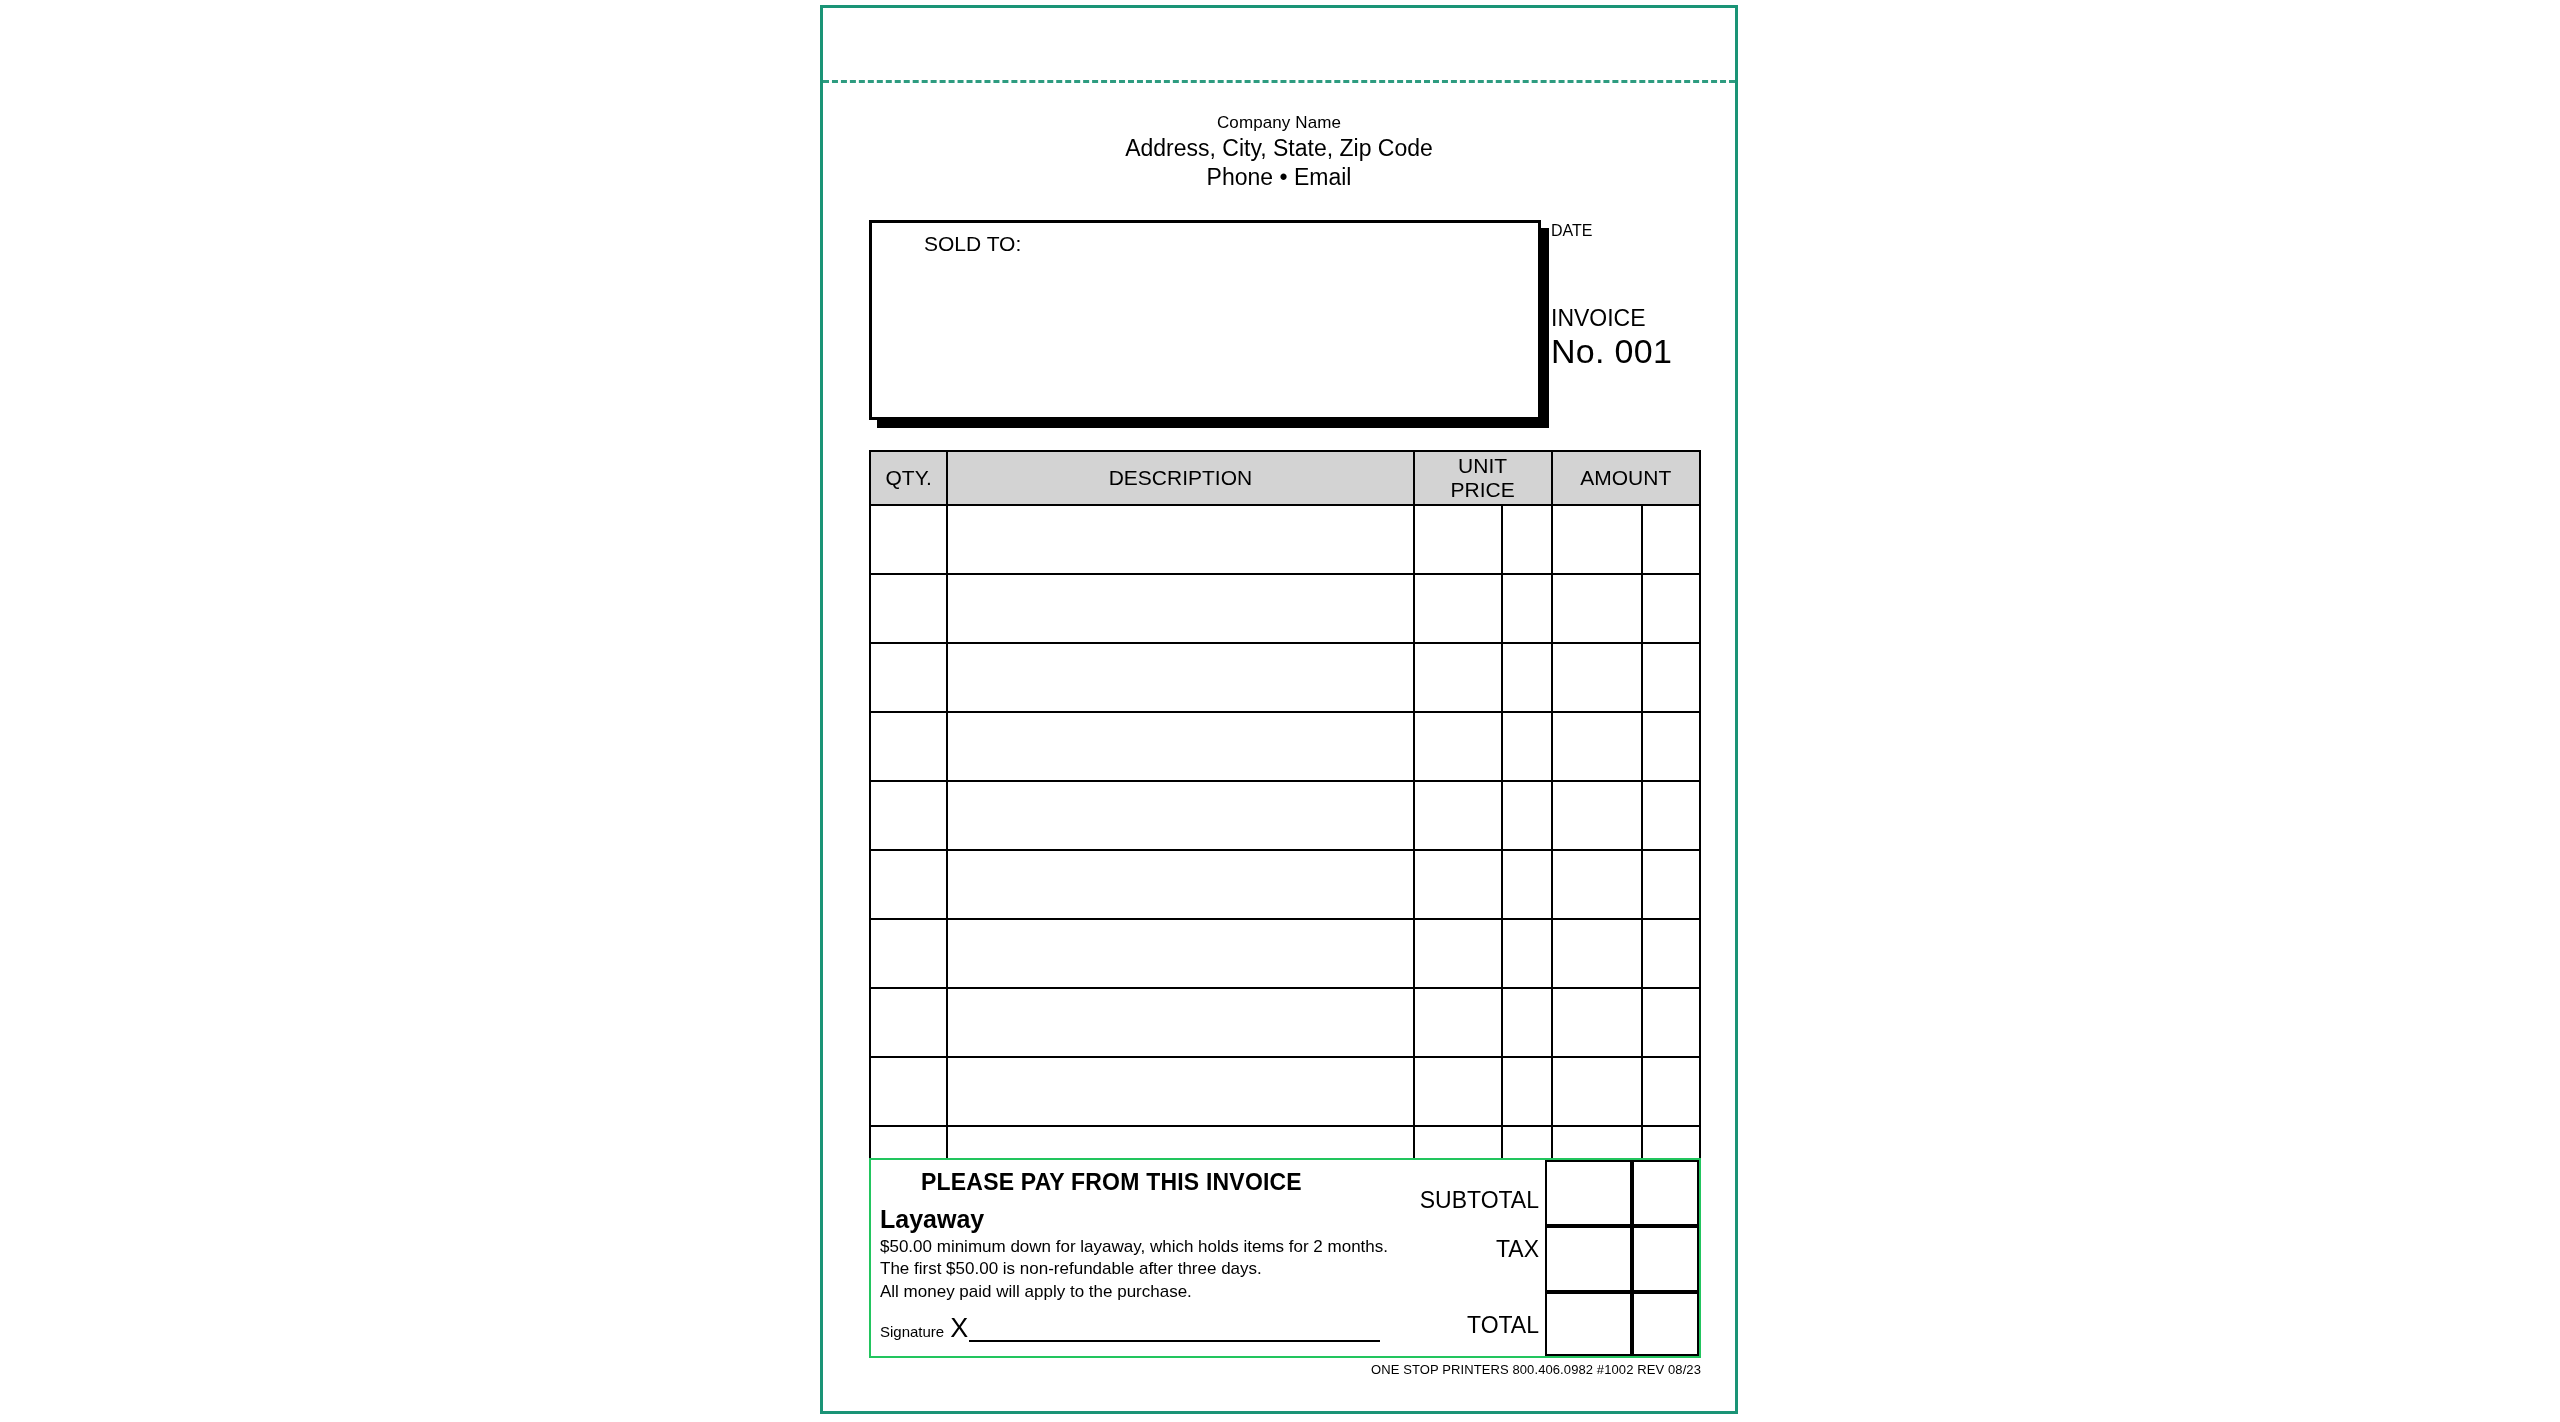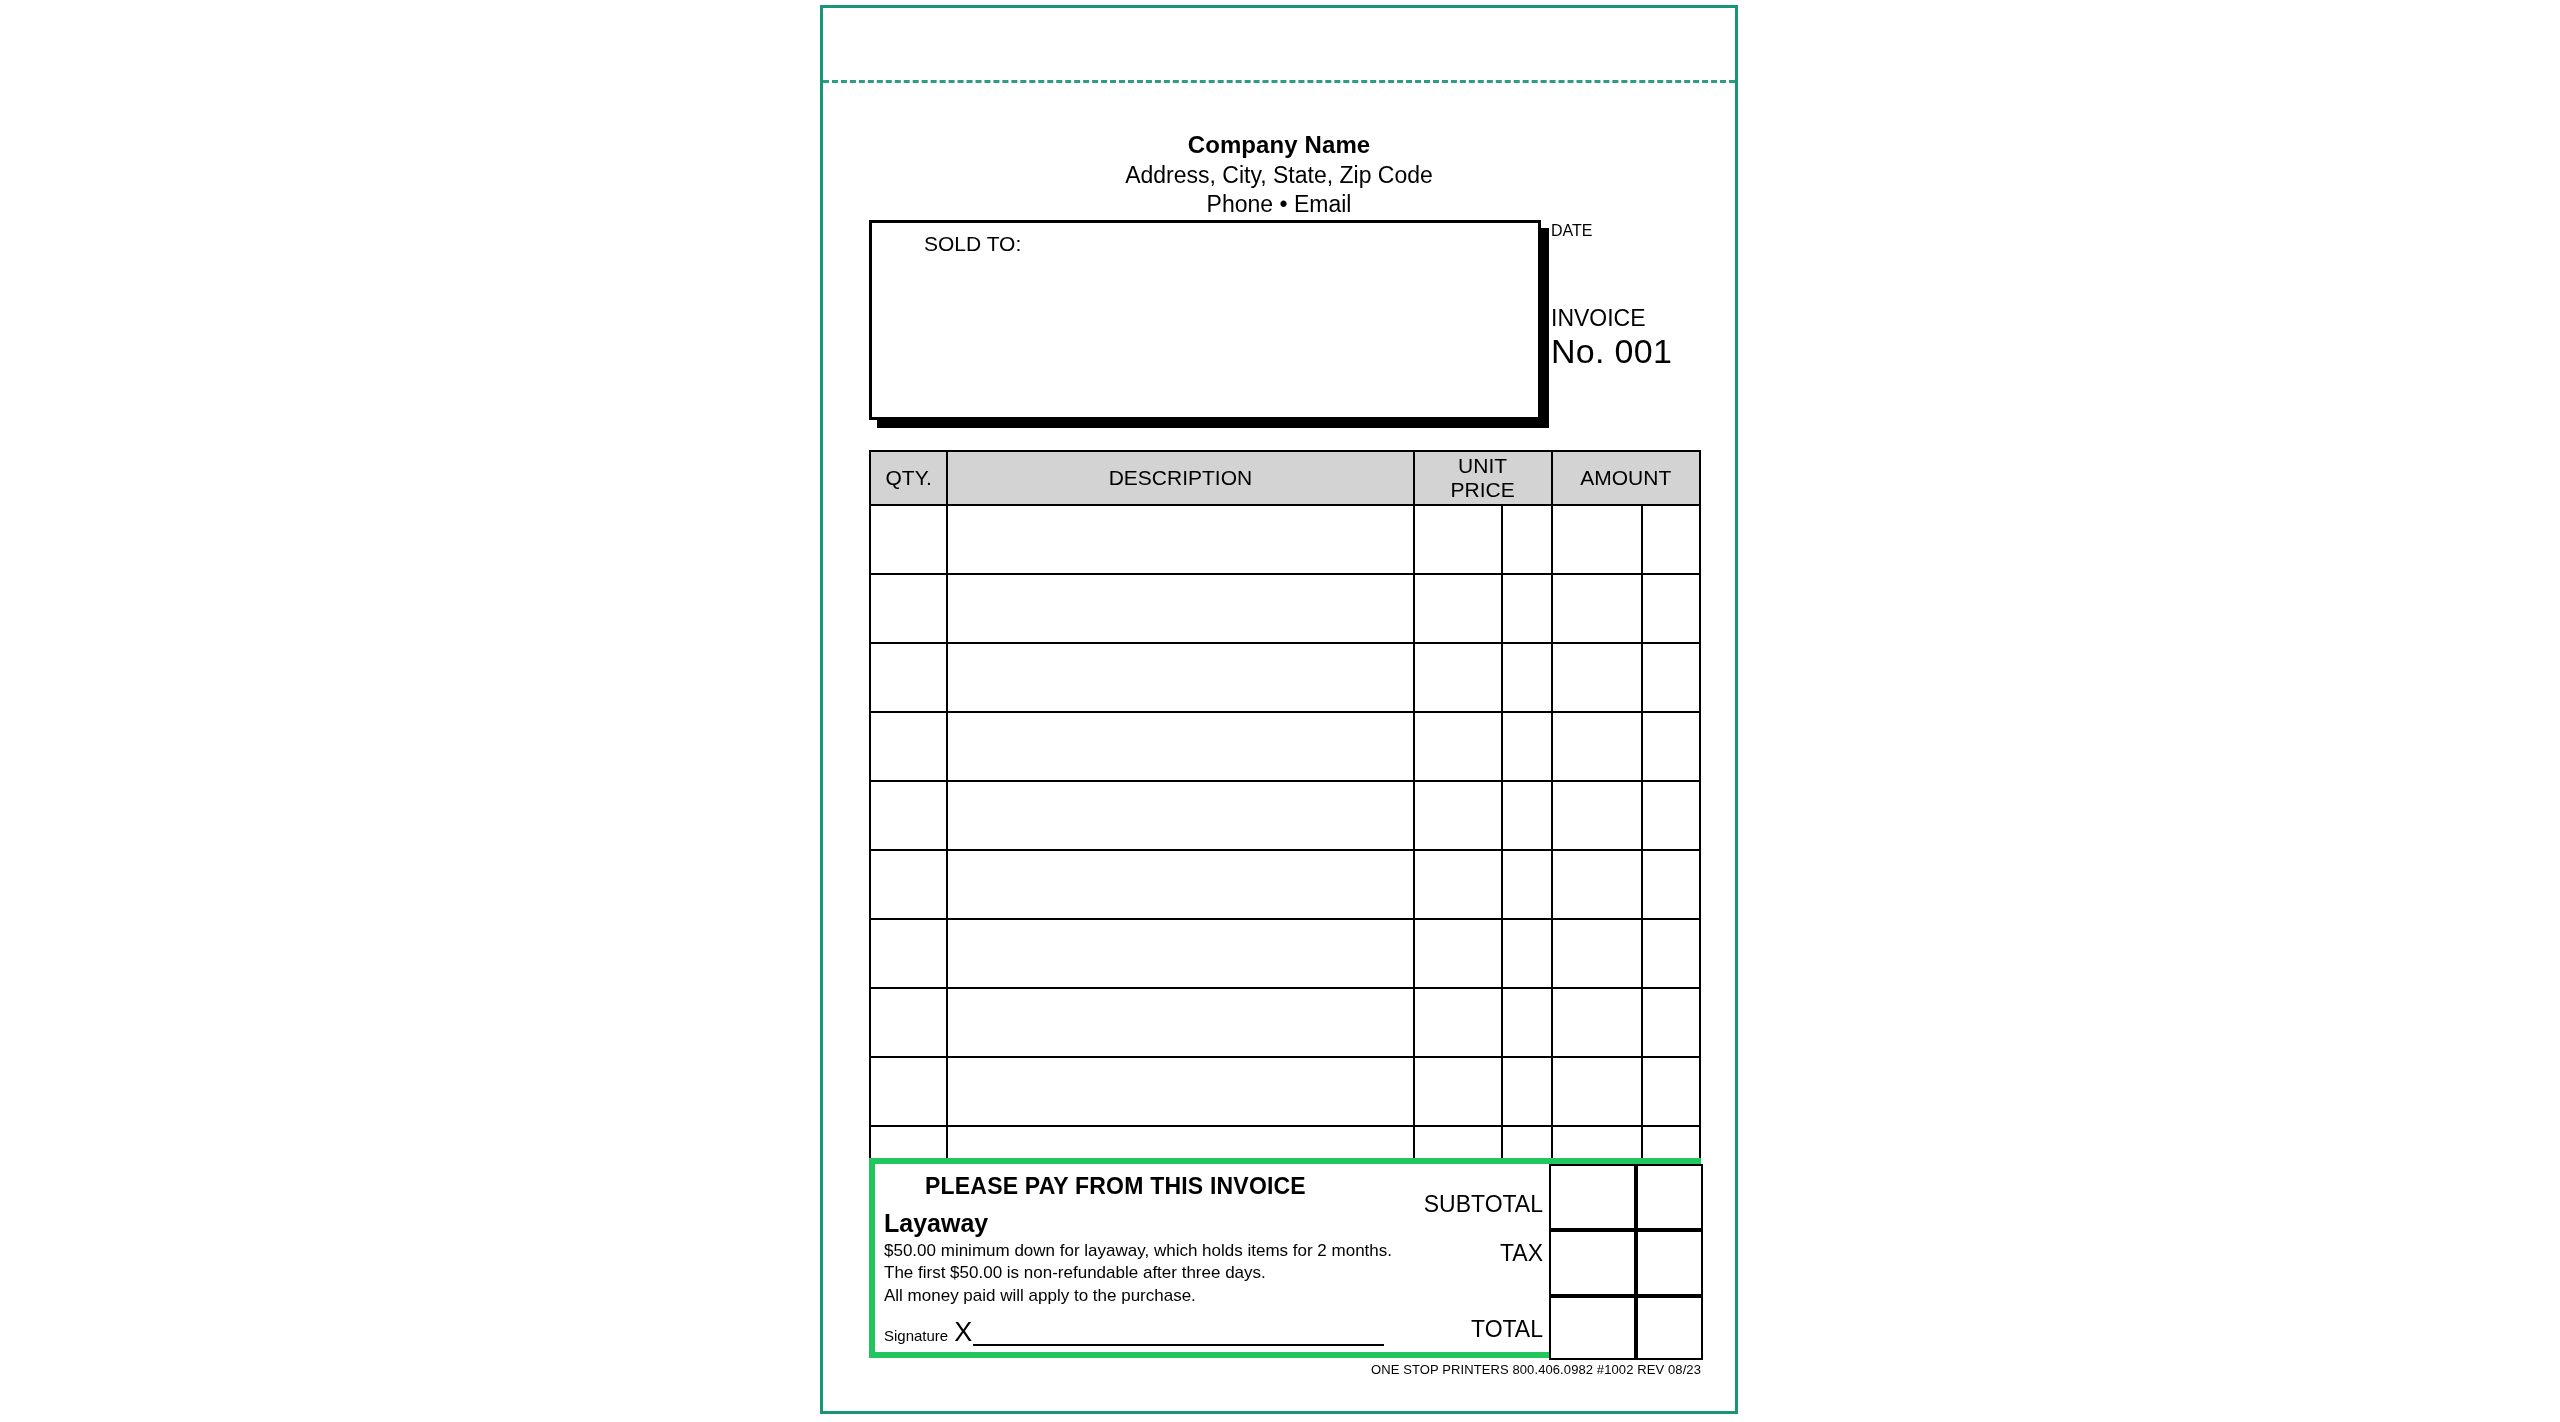--- a/index.html
+++ b/index.html
@@ -41,24 +41,23 @@
   
   #company-header {
     position: absolute;
     left: 823px;
     top: 112px;
     width: 912px;
     text-align: center;
     line-height: 1.28;
   }
   #company-header .co-name {
-    font-size: 24px;
-    font-weight: bold;
+    font-size: 17px;
+    font-weight: normal;
     letter-spacing: .1px;
-    margin-top: 18px;
   }
   #company-header .co-line {
     font-size: 23px;
     font-weight: normal;
   }
 
   
   #soldto-shadow {
     position: absolute;
     left: 877px;
@@ -140,21 +139,21 @@
   .col-amt-c { width: 55px; }
 
   
   #footer-block {
     position: absolute;
     left: 869px;
     top: 1158px;
     width: 832px;
     height: 200px;
     box-sizing: border-box;
-    border: 6px solid #22c55e;
+    border: 2px solid #22c55e;
     background: #ffffff;
   }
   #terms-area {
     position: absolute;
     left: 0;
     top: 0;
     width: 522px;
     height: 196px;
   }
   #pay-from-invoice {

